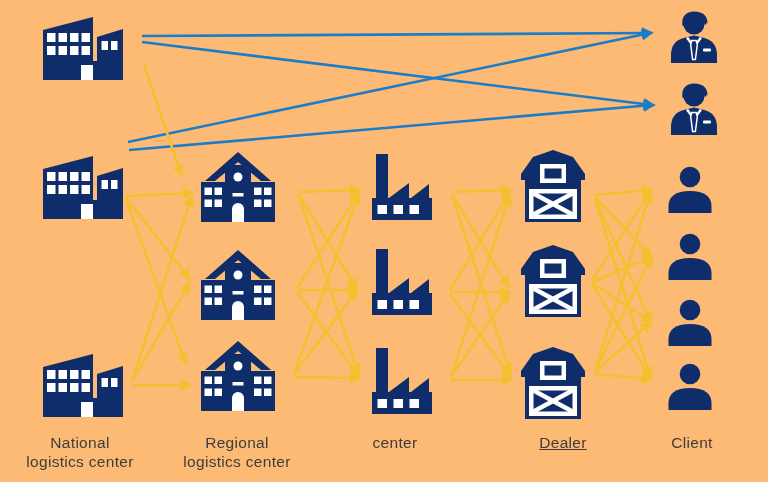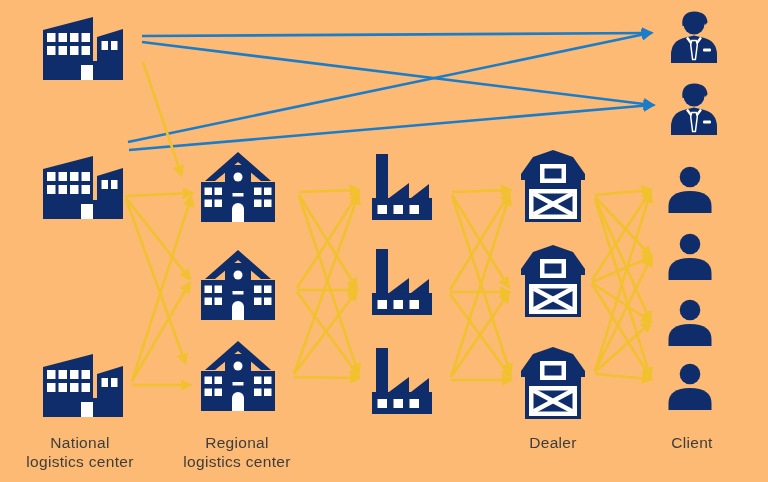--- a/index.html
+++ b/index.html
@@ -173,22 +173,23 @@
 
   <div class="col-label" style="left: -30px;">
     <span class="line">National</span>
     <span class="line">logistics center</span>
   </div>
   <div class="col-label" style="left: 127px;">
     <span class="line">Regional</span>
     <span class="line">logistics center</span>
   </div>
   <div class="col-label" style="left: 285px;">
+    <span class="line">center</span>
   </div>
-  <div class="col-label" style="left: 443px;">
+  <div class="col-label" style="left: 453px; text-decoration: underline;">
     <span class="line">Dealer</span>
     <span class="line"></span>
   </div>
   <div class="col-label" style="left: 582px;">
     <span class="line">Client</span>
     <span class="line"></span>
   </div>
 </div>
 
 </body></html>

